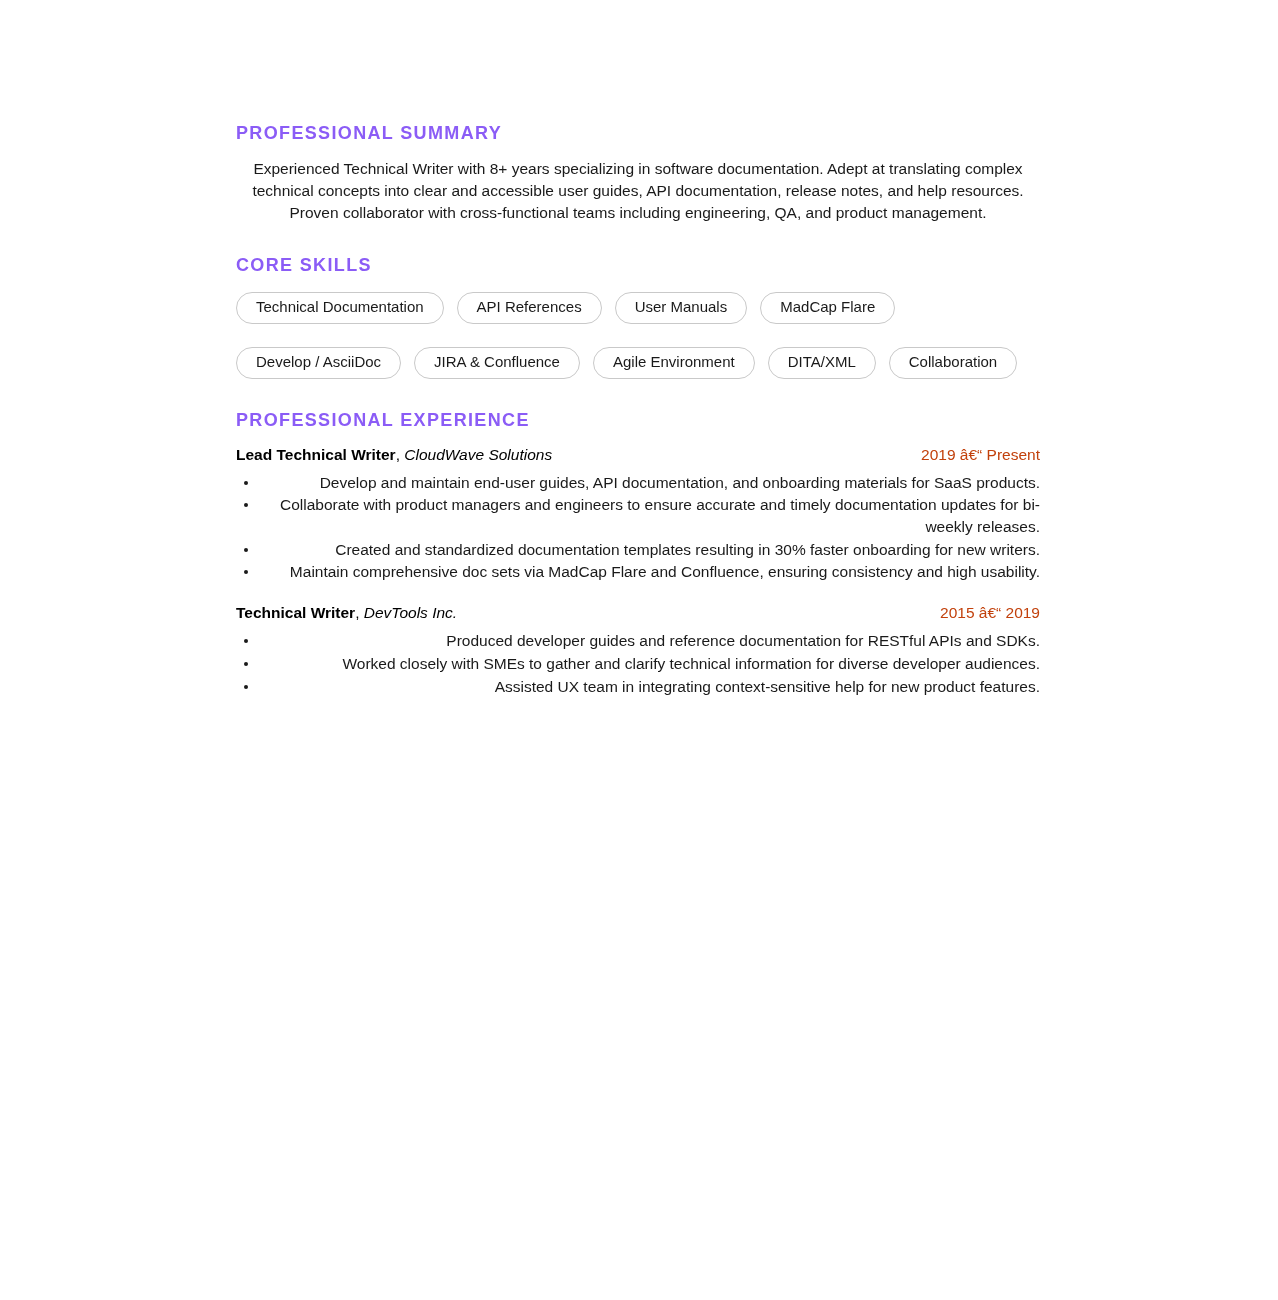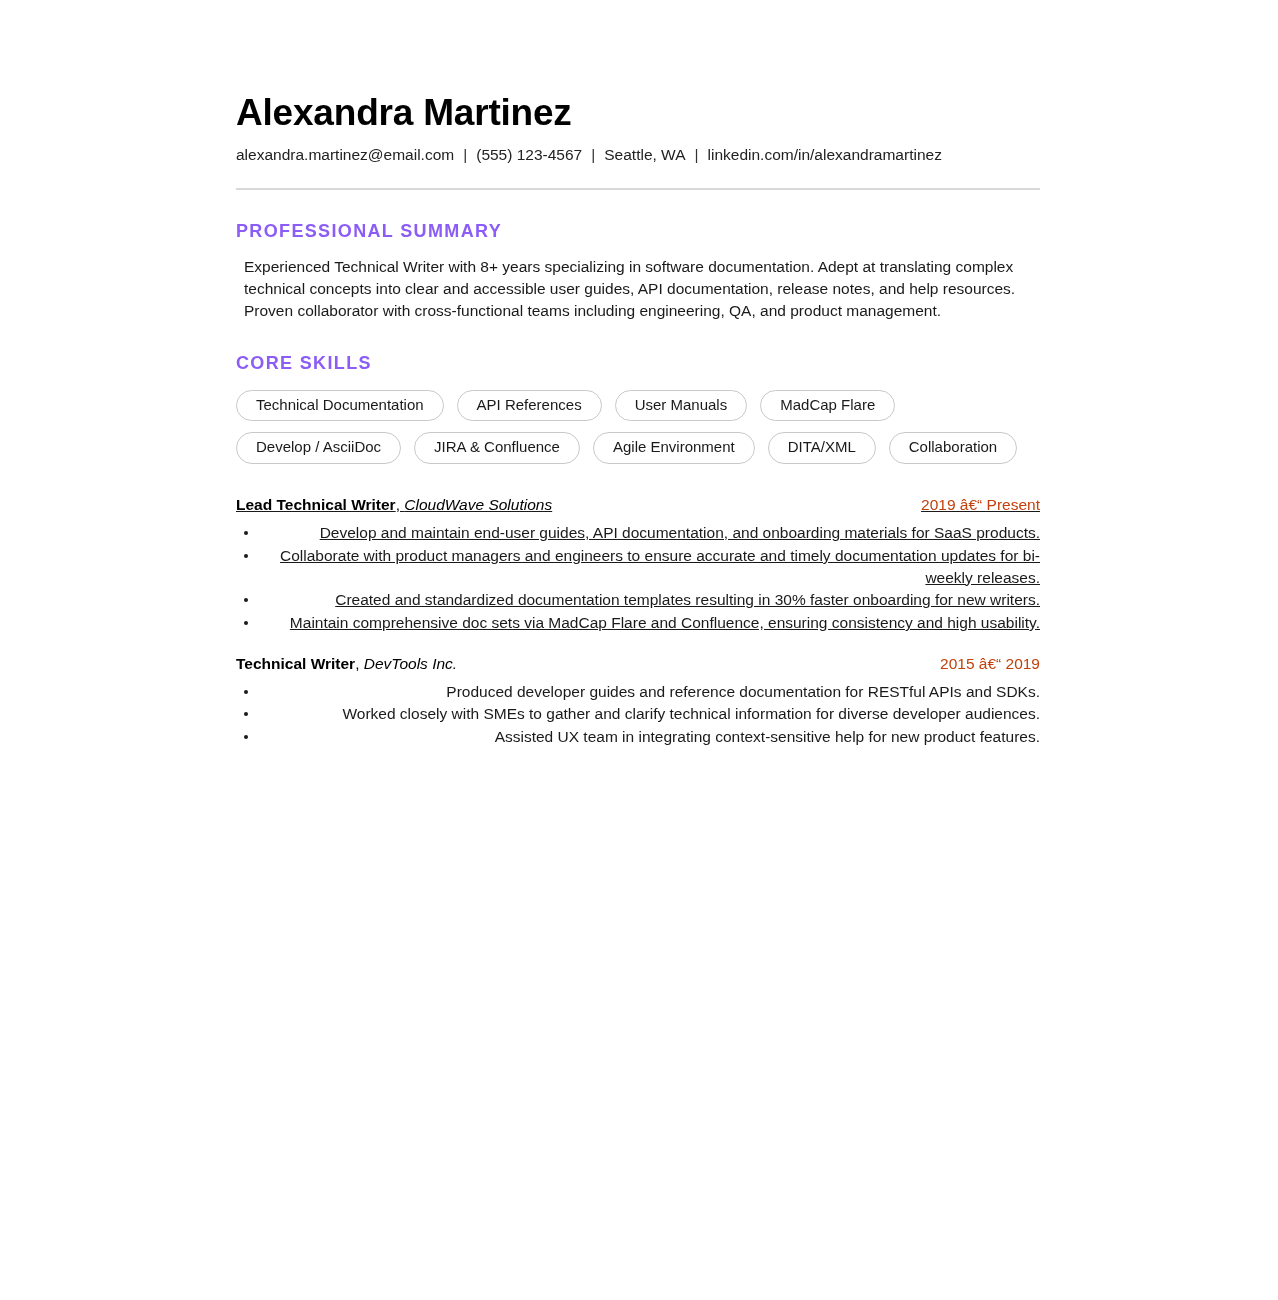--- a/index.html
+++ b/index.html
@@ -61,30 +61,30 @@
     font-size: 18px;
     font-weight: bold;
     letter-spacing: 1.35px;
     text-transform: uppercase;
     color: #8b5cf6;
     margin: 0 0 14px 0;
   }
   .summary-text {
     font-size: 15.5px;
     line-height: 1.42;
-    margin: 8px;
-    color: #1a1a1a;
-    text-align: left;
+    margin: 0;
+    color: #1a1a1a;
+    text-align: center;
   }
 
   
   .skills {
     display: flex;
     flex-wrap: wrap;
-    gap: 11px 13px;
+    gap: 23px 13px;
     max-width: 790px;
     margin-top: 16px;
   }
   .pill {
     display: inline-flex;
     align-items: center;
     justify-content: center;
     border: 1px solid #c9c9c9;
     border-radius: 999px;
     padding: 5px 19px 6px 19px;
@@ -94,21 +94,20 @@
     background: #ffffff;
     white-space: nowrap;
   }
 
   
   .job {
     margin-top: 20px;
   }
   .job:first-of-type {
     margin-top: 4px;
-    text-decoration: underline;
   }
   .job-head {
     display: flex;
     align-items: baseline;
     justify-content: space-between;
     gap: 20px;
     margin-bottom: 7px;
   }
   .job-heading {
     font-size: 15.5px;
@@ -171,27 +170,20 @@
     color: #1a1a1a;
     margin: 0;
   }
 </style>
 </head>
 <body>
 
 <div class="page">
   <div class="resume">
 
-    <header>
-      <h1 class="name">Alexandra Martinez</h1>
-      <p class="contact-line">
-        <span>alexandra.martinez@email.com</span><span class="contact-sep">|</span><span>(555) 123-4567</span><span class="contact-sep">|</span><span>Seattle, WA</span><span class="contact-sep">|</span><span>linkedin.com/in/alexandramartinez</span>
-      </p>
-      <hr class="header-rule">
-    </header>
 
     <section class="section">
       <h2 class="section-title">PROFESSIONAL SUMMARY</h2>
       <p class="summary-text">Experienced Technical Writer with 8+ years specializing in software documentation. Adept at translating complex technical concepts into clear and accessible user guides, API documentation, release notes, and help resources. Proven collaborator with cross-functional teams including engineering, QA, and product management.</p>
     </section>
 
     <section class="section">
       <h2 class="section-title">CORE SKILLS</h2>
       <div class="skills">
         <span class="pill">Technical Documentation</span>
@@ -200,20 +192,21 @@
         <span class="pill">MadCap Flare</span>
         <span class="pill">Develop / AsciiDoc</span>
         <span class="pill">JIRA &amp; Confluence</span>
         <span class="pill">Agile Environment</span>
         <span class="pill">DITA/XML</span>
         <span class="pill">Collaboration</span>
       </div>
     </section>
 
     <section class="section">
+      <h2 class="section-title">PROFESSIONAL EXPERIENCE</h2>
 
       <div class="job">
         <div class="job-head">
           <div class="job-heading"><span class="job-title">Lead Technical Writer</span><span>, </span><span class="job-company">CloudWave Solutions</span></div>
           <div class="job-dates">2019 â€“ Present</div>
         </div>
         <ul class="bullets">
           <li>Develop and maintain end-user guides, API documentation, and onboarding materials for SaaS products.</li>
           <li>Collaborate with product managers and engineers to ensure accurate and timely documentation updates for bi-weekly releases.</li>
           <li>Created and standardized documentation templates resulting in 30% faster onboarding for new writers.</li>

